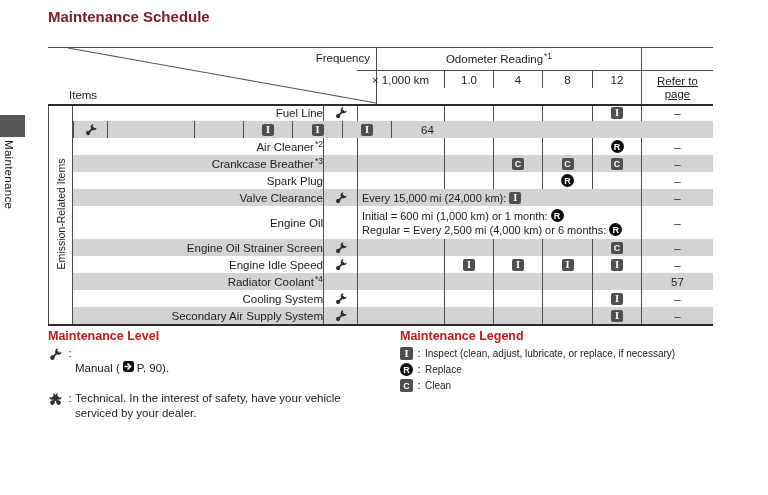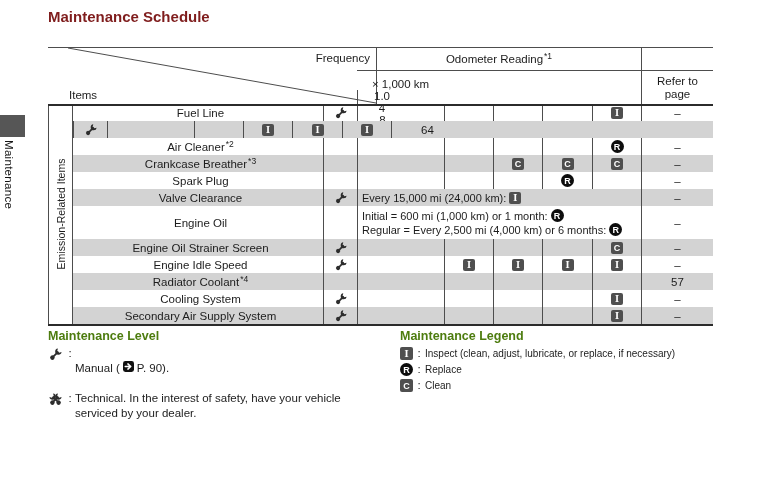--- a/index.html
+++ b/index.html
@@ -22,41 +22,41 @@
   .diag-svg{position:absolute;left:0;top:0;}
   .freq-label{position:absolute;top:4px;right:6px;font-size:11.5px;}
   .items-label{position:absolute;bottom:3px;left:1px;font-size:11.5px;}
 
   .hdr-odo{position:absolute;left:309px;top:0;width:284px;height:23px;box-sizing:border-box;
            border-bottom:1px solid #4d4d4d;display:flex;align-items:center;justify-content:center;font-size:11.5px;}
   .hdr-refer-spacer{position:absolute;left:593px;top:0;width:72px;height:23px;box-sizing:border-box;
            border-bottom:1px solid #4d4d4d;border-left:1px solid #4d4d4d;}
   .hdr-mi,.hdr-km{position:absolute;left:309px;width:284px;display:flex;font-size:11.5px;}
   .hdr-mi{top:23px;height:16px;}
-  .hdr-km{top:30px;height:17px;flex-direction:column;}
+  .hdr-km{top:23px;height:17px;}
   .hdr-mi .hcell{border-bottom:1px solid #4d4d4d;}
   .hcell{box-sizing:border-box;display:flex;align-items:center;justify-content:center;}
   .h-label{width:87px;}
   .h-val{width:49px;border-left:1px solid #4d4d4d;}
   .h-val-w{width:50px;}
   .hdr-refer{position:absolute;left:593px;top:23px;width:72px;height:33px;box-sizing:border-box;
              border-left:1px solid #4d4d4d;display:flex;align-items:center;justify-content:center;
-             text-align:center;white-space:pre-line;font-size:11.5px;line-height:13px;}
+             text-align:center;white-space:pre-line;font-size:11.5px;line-height:13px;text-decoration:underline;}
 
   .group-cell{position:absolute;left:0;top:56px;width:25px;height:220px;box-sizing:border-box;
               border-left:1px solid #4d4d4d;border-right:1px solid #4d4d4d;}
   .group-cell span{position:absolute;left:50%;top:50%;transform:translate(-50%,-50%) rotate(-90deg);
                    white-space:nowrap;font-size:10.5px;color:#1c1c1c;}
 
   .table-rows{position:absolute;left:25px;top:56px;width:640px;}
   .trow{display:flex;height:17px;font-size:11.5px;}
   .trow.tall{height:33px;}
   .trow.shaded{background:#d3d3d3;}
   .cell{box-sizing:border-box;display:flex;align-items:center;justify-content:center;flex:none;}
-  .c-item{width:250px;justify-content:center;padding-left:5px;}
+  .c-item{width:250px;justify-content:flex-end;padding-left:5px;}
   .c-freq{width:34px;border-left:1px solid #4d4d4d;}
   .c-odolabel{width:87px;border-left:1px solid #4d4d4d;}
   .c-val{width:49px;border-left:1px solid #4d4d4d;}
   .c-val-w{width:50px;}
   .c-note{width:284px;border-left:1px solid #4d4d4d;flex-direction:column;align-items:flex-start;justify-content:center;padding-left:4px;}
   .c-refer{width:72px;border-left:1px solid #4d4d4d;}
   .note-line{display:flex;align-items:center;font-size:11px;line-height:14px;}
   .note-line .sym{margin-left:3px;}
 
   .sup{font-size:8.5px;position:relative;top:-3px;margin-left:1px;}
@@ -64,21 +64,21 @@
   .sym{display:inline-flex;align-items:center;justify-content:center;width:12px;height:12px;
        background:#4f4f4f;color:#ffffff;font-size:9px;font-weight:bold;border-radius:2px;flex:none;}
   .sym.I{font-family:"Liberation Serif",serif;font-size:10.5px;}
   .sym.R{background:#0d0d0d;border-radius:50%;width:13px;height:13px;}
 
   .wrench{display:inline-flex;width:14px;height:14px;}
 
   
   .level-sec{position:absolute;left:48px;top:329px;width:350px;}
   .legend-sec{position:absolute;left:400px;top:329px;width:345px;}
-  .sec-heading{font-size:12.5px;font-weight:bold;margin-bottom:3px;color:#4d7c0f;}
+  .sec-heading{font-size:12.5px;font-weight:bold;margin-bottom:3px;color:#b91c1c;}
   .lv-entry{display:flex;align-items:flex-start;}
   .lv-icon{width:17px;flex:none;display:flex;margin-top:1px;}
   .lv-colon{width:10px;flex:none;text-align:center;font-size:11.5px;line-height:15px;}
   .lv-text{font-size:11.5px;line-height:15px;white-space:pre-line;}
   .manual-line{display:flex;align-items:center;gap:3px;white-space:normal;}
   .lg-row{display:flex;align-items:center;height:15px;margin-bottom:1px;}
   .lg-row .sym{width:13px;height:13px;}
   .lg-row .lv-colon{width:12px;}
   .lg-text{font-size:10px;}
 </style>

